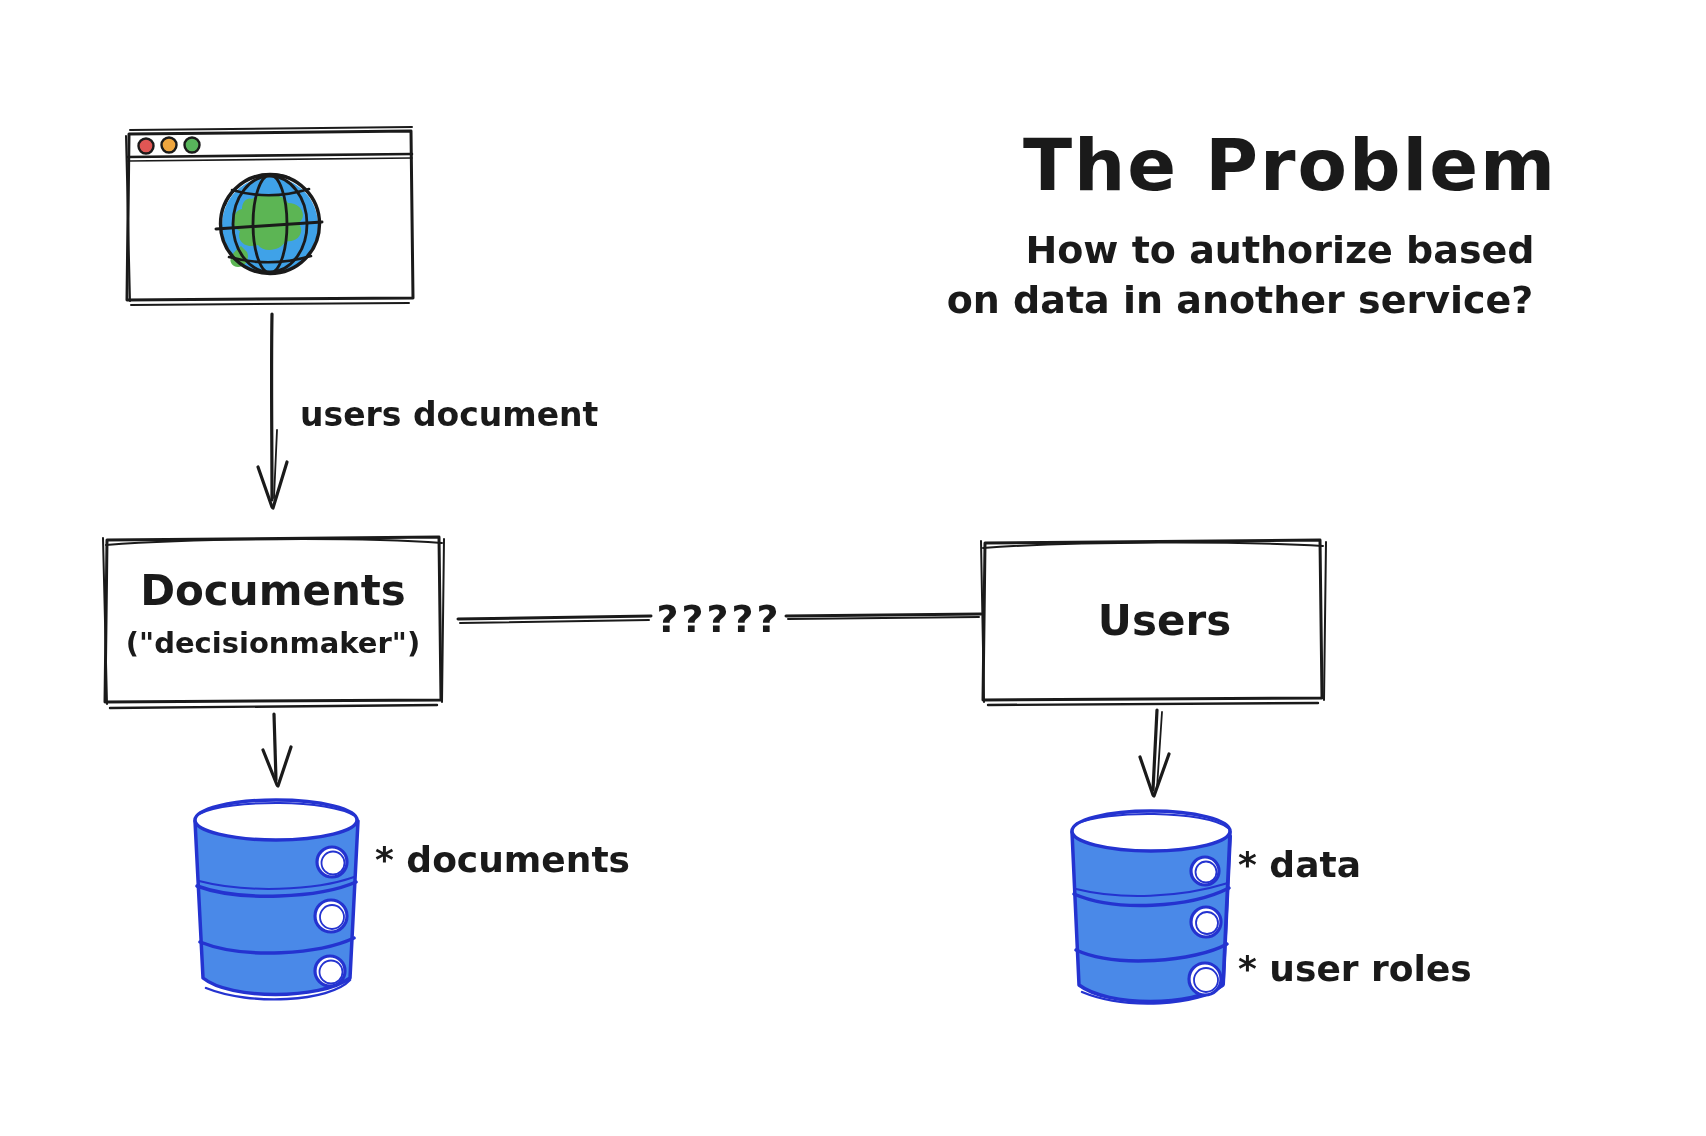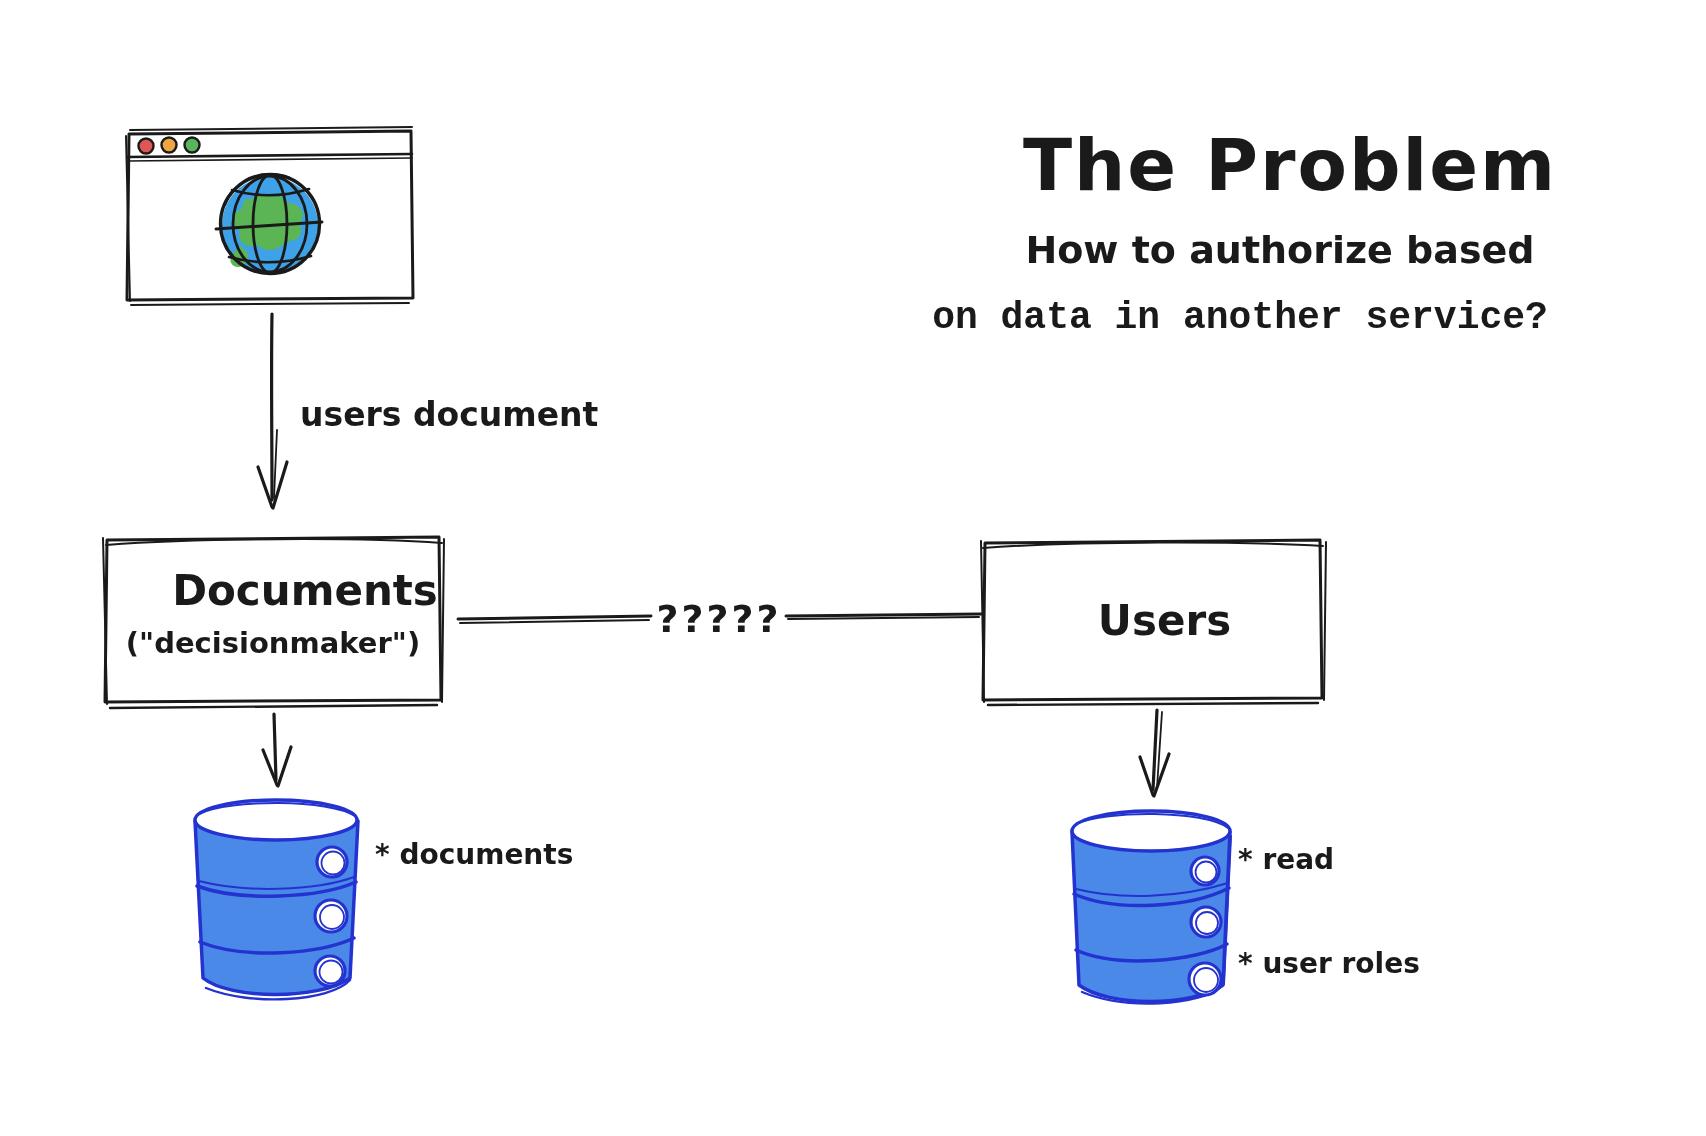--- a/index.html
+++ b/index.html
@@ -7,21 +7,21 @@
           font-family:"DejaVu Sans",sans-serif;color:#1a1a1a;}
   #sketch{position:absolute;left:0;top:0;width:1706px;height:1136px;}
   .txt{position:absolute;font-weight:bold;color:#1a1a1a;white-space:nowrap;line-height:1.1;}
   .center{text-align:center;}
   .title{font-size:72px;letter-spacing:2px;}
   .subtitle{font-size:38px;}
   .nodetitle{font-size:42px;}
   .nodesub{font-size:29px;}
   .edgelabel{font-size:33px;}
   .qmarks{font-size:38px;letter-spacing:3px;}
-  .dblabel{font-size:28px;}
+  .dblabel{font-size:36px;}
 </style>
 </head>
 <body>
 
 <div id="canvas">
 
   <svg id="sketch" viewBox="0 0 1706 1136">
 
     <g stroke="#1a1a1a" fill="none" stroke-linecap="round" stroke-linejoin="round">
       <path d="M129,134 L411,131 L413,298 L127,300 Z" fill="#ffffff" stroke-width="3"></path>
@@ -120,29 +120,29 @@
       <circle cx="1206" cy="872" r="10.5" fill="none" stroke-width="1.8"></circle>
       <circle cx="1206" cy="922" r="15" fill="#ffffff" stroke-width="3.2"></circle>
       <circle cx="1207" cy="923" r="11" fill="none" stroke-width="1.8"></circle>
       <circle cx="1205" cy="979" r="16" fill="#ffffff" stroke-width="3.2"></circle>
       <circle cx="1206" cy="980" r="12" fill="none" stroke-width="1.8"></circle>
     </g>
   </svg>
 
   <div class="txt subtitle center" style="left:1000px;top:230px;width:560px;">How to authorize based</div>
   <div class="txt title center" style="left:1000px;top:126px;width:580px;">The Problem</div>
-  <div class="txt subtitle center" style="left:930px;top:297px;width:620px;font-family:Liberation Mono, monospace;">on data in another service?</div>
+  <div class="txt subtitle center" style="left:930px;top:280px;width:620px;">on data in another service?</div>
 
   <div class="txt edgelabel" style="left:300px;top:397px;">users document</div>
 
-  <div class="txt nodetitle center" style="left:105px;top:568px;width:336px;padding-left:32px;">Documents</div>
+  <div class="txt nodetitle center" style="left:105px;top:568px;width:336px;">Documents</div>
   <div class="txt nodesub center" style="left:105px;top:628px;width:336px;">("decisionmaker")</div>
 
   <div class="txt qmarks center" style="left:654px;top:599px;width:130px;">?????</div>
 
   <div class="txt nodetitle center" style="left:983px;top:598px;width:339px;margin-left:12px;">Users</div>
 
   <div class="txt dblabel" style="left:375px;top:840px;">* documents</div>
 
-  <div class="txt dblabel" style="left:1238px;top:845px;">* read</div>
+  <div class="txt dblabel" style="left:1238px;top:845px;">* data</div>
   <div class="txt dblabel" style="left:1238px;top:949px;">* user roles</div>
 
 </div>
 
 </body></html>

